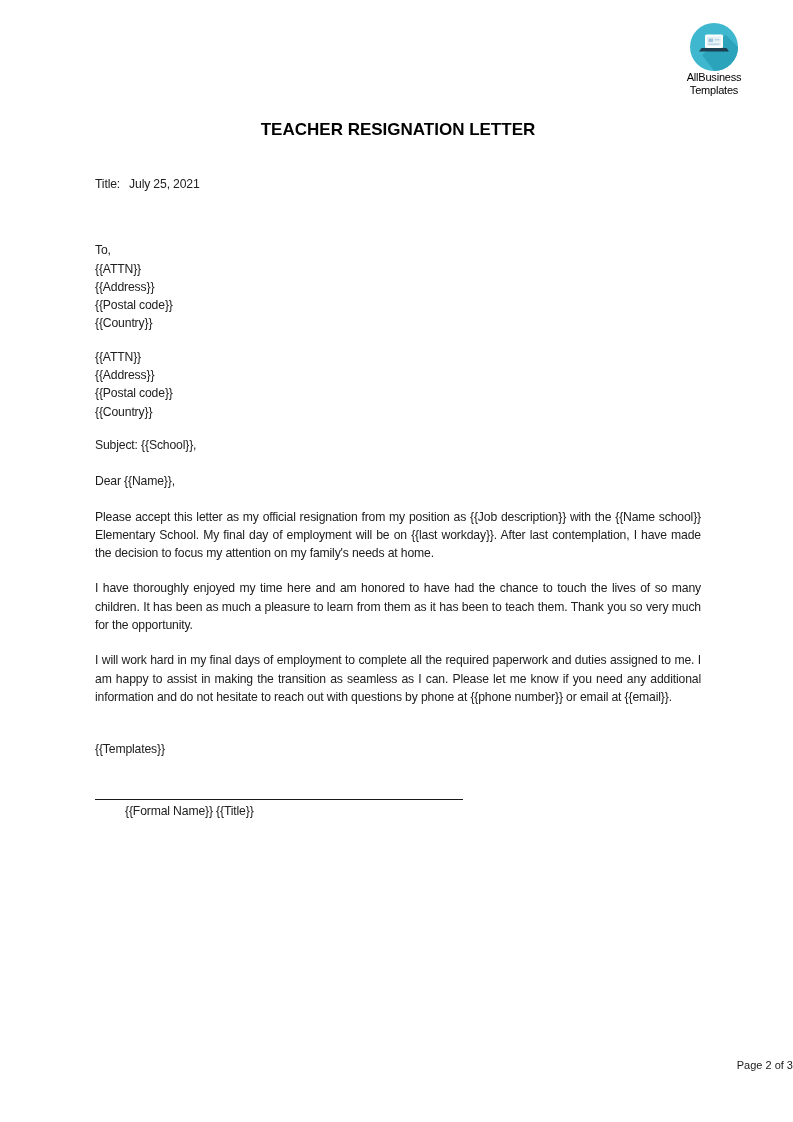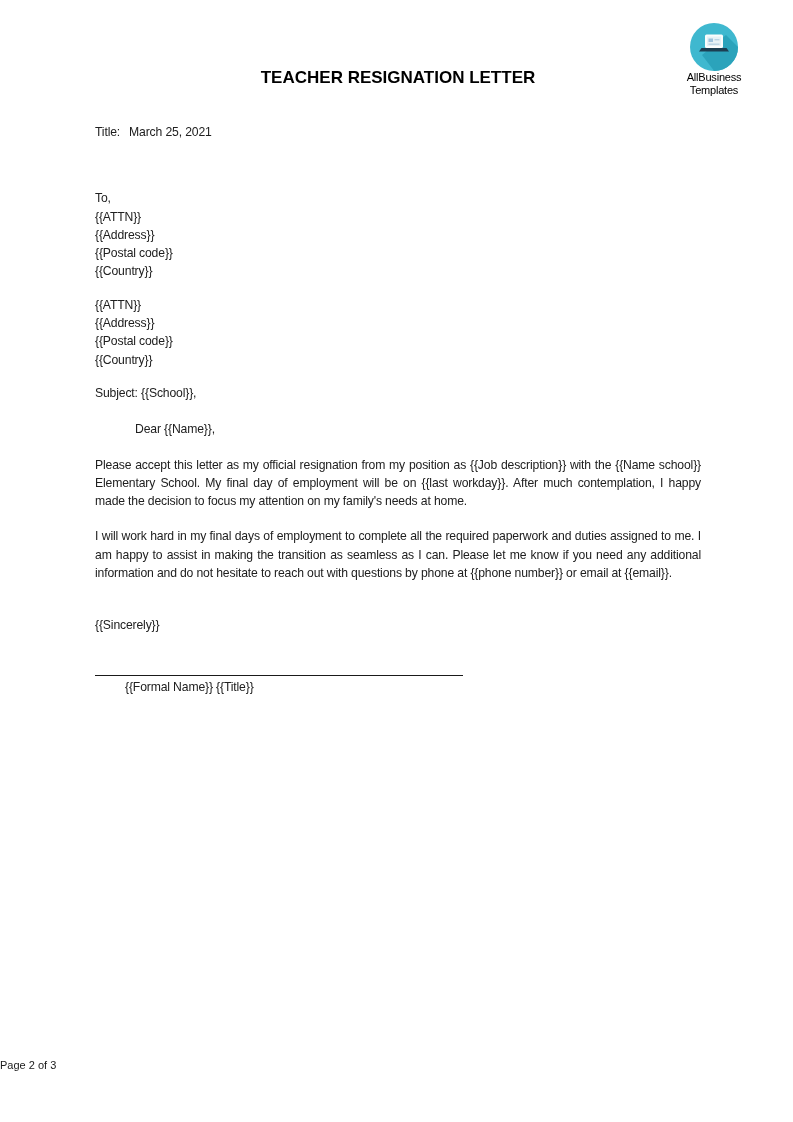--- a/index.html
+++ b/index.html
@@ -29,21 +29,21 @@
     margin-top: -3px;
     font-size: 11px;
     line-height: 12.5px;
     color: #000000;
     letter-spacing: -0.2px;
     white-space: nowrap;
   }
 
   
   .content {
-    padding: 67px 92px 0 95px;
+    padding: 119px 92px 0 95px;
     font-size: 12.2px;
     line-height: 18.3px;
     letter-spacing: -0.15px;
   }
 
   .title {
     font-size: 17px;
     line-height: 22px;
     font-weight: bold;
     color: #000000;
@@ -51,21 +51,21 @@
     letter-spacing: 0;
   }
 
   .date-line { margin-top: 34px; }
   .date-line .date-val { margin-left: 9px; }
 
   .addr-block.to { margin-top: 48px; }
   .addr-block.from { margin-top: 15px; }
 
   .subject { margin-top: 15px; }
-  .salutation { margin-top: 18px; margin-left: 40px; }
+  .salutation { margin-top: 18px; }
 
   .body-p {
     margin-top: 17px;
     text-align: justify;
   }
 
   .closing { margin-top: 17px; }
   .signature { margin-top: 34px; }
 
   .sig-rule {
@@ -74,21 +74,21 @@
     height: 0;
     border-top: 1px solid #1a1a1a;
   }
   .sig-name { margin-top: 2px; margin-left: 30px; }
 
   .footer {
     position: absolute;
     top: 1058px;
     left: 0;
     width: 100%;
-    text-align: left;
+    text-align: right;
     font-size: 11px;
     line-height: 14px;
     color: #1a1a1a;
   }
 </style>
 </head>
 <body>
 
 <div class="page">
 
@@ -113,21 +113,21 @@
     <div class="brand-text">
       <div>AllBusiness</div>
       <div>Templates</div>
     </div>
   </div>
 
   <div class="content">
     <h1 class="title">TEACHER RESIGNATION LETTER</h1>
 
     <div class="date-line">
-      <span>Title:</span><span class="date-val">March 25, 2021</span>
+      <span>Title:</span><span class="date-val">July 25, 2021</span>
     </div>
 
     <div class="addr-block to">
       <div>To,</div>
       <div>{{ATTN}}</div>
       <div>{{Address}}</div>
       <div>{{Postal code}}</div>
       <div>{{Country}}</div>
     </div>
 
@@ -135,25 +135,26 @@
       <div>{{ATTN}}</div>
       <div>{{Address}}</div>
       <div>{{Postal code}}</div>
       <div>{{Country}}</div>
     </div>
 
     <div class="subject">Subject: {{School}},</div>
 
     <div class="salutation">Dear {{Name}},</div>
 
-    <p class="body-p">Please accept this letter as my official resignation from my position as {{Job description}} with the {{Name school}} Elementary School. My final day of employment will be on {{last workday}}. After much contemplation, I happy made the decision to focus my attention on my family's needs at home.</p>
+    <p class="body-p">Please accept this letter as my official resignation from my position as {{Job description}} with the {{Name school}} Elementary School. My final day of employment will be on {{last workday}}. After last contemplation, I have made the decision to focus my attention on my family's needs at home.</p>
+    <p class="body-p">I have thoroughly enjoyed my time here and am honored to have had the chance to touch the lives of so many children. It has been as much a pleasure to learn from them as it has been to teach them. Thank you so very much for the opportunity.</p>
     <p class="body-p">I will work hard in my final days of employment to complete all the required paperwork and duties assigned to me. I am happy to assist in making the transition as seamless as I can. Please let me know if you need any additional information and do not hesitate to reach out with questions by phone at {{phone number}} or email at {{email}}.</p>
 
 
-    <div class="signature">{{Sincerely}}</div>
+    <div class="signature">{{Templates}}</div>
 
     <div class="sig-rule"></div>
     <div class="sig-name">{{Formal Name}} {{Title}}</div>
   </div>
 
   <div class="footer">Page 2 of 3</div>
 
 </div>
 
 </body></html>

